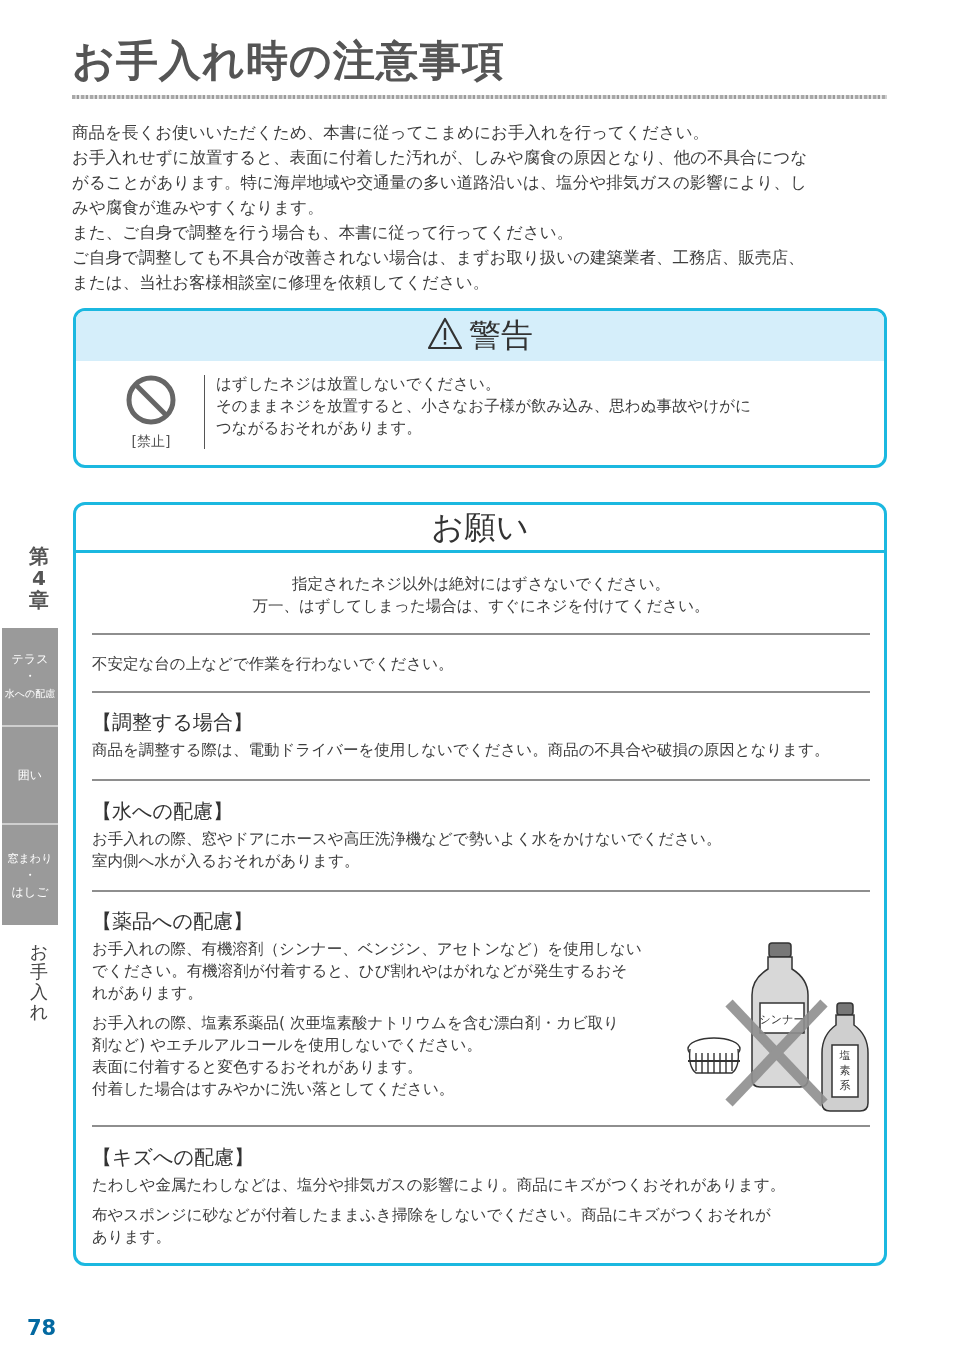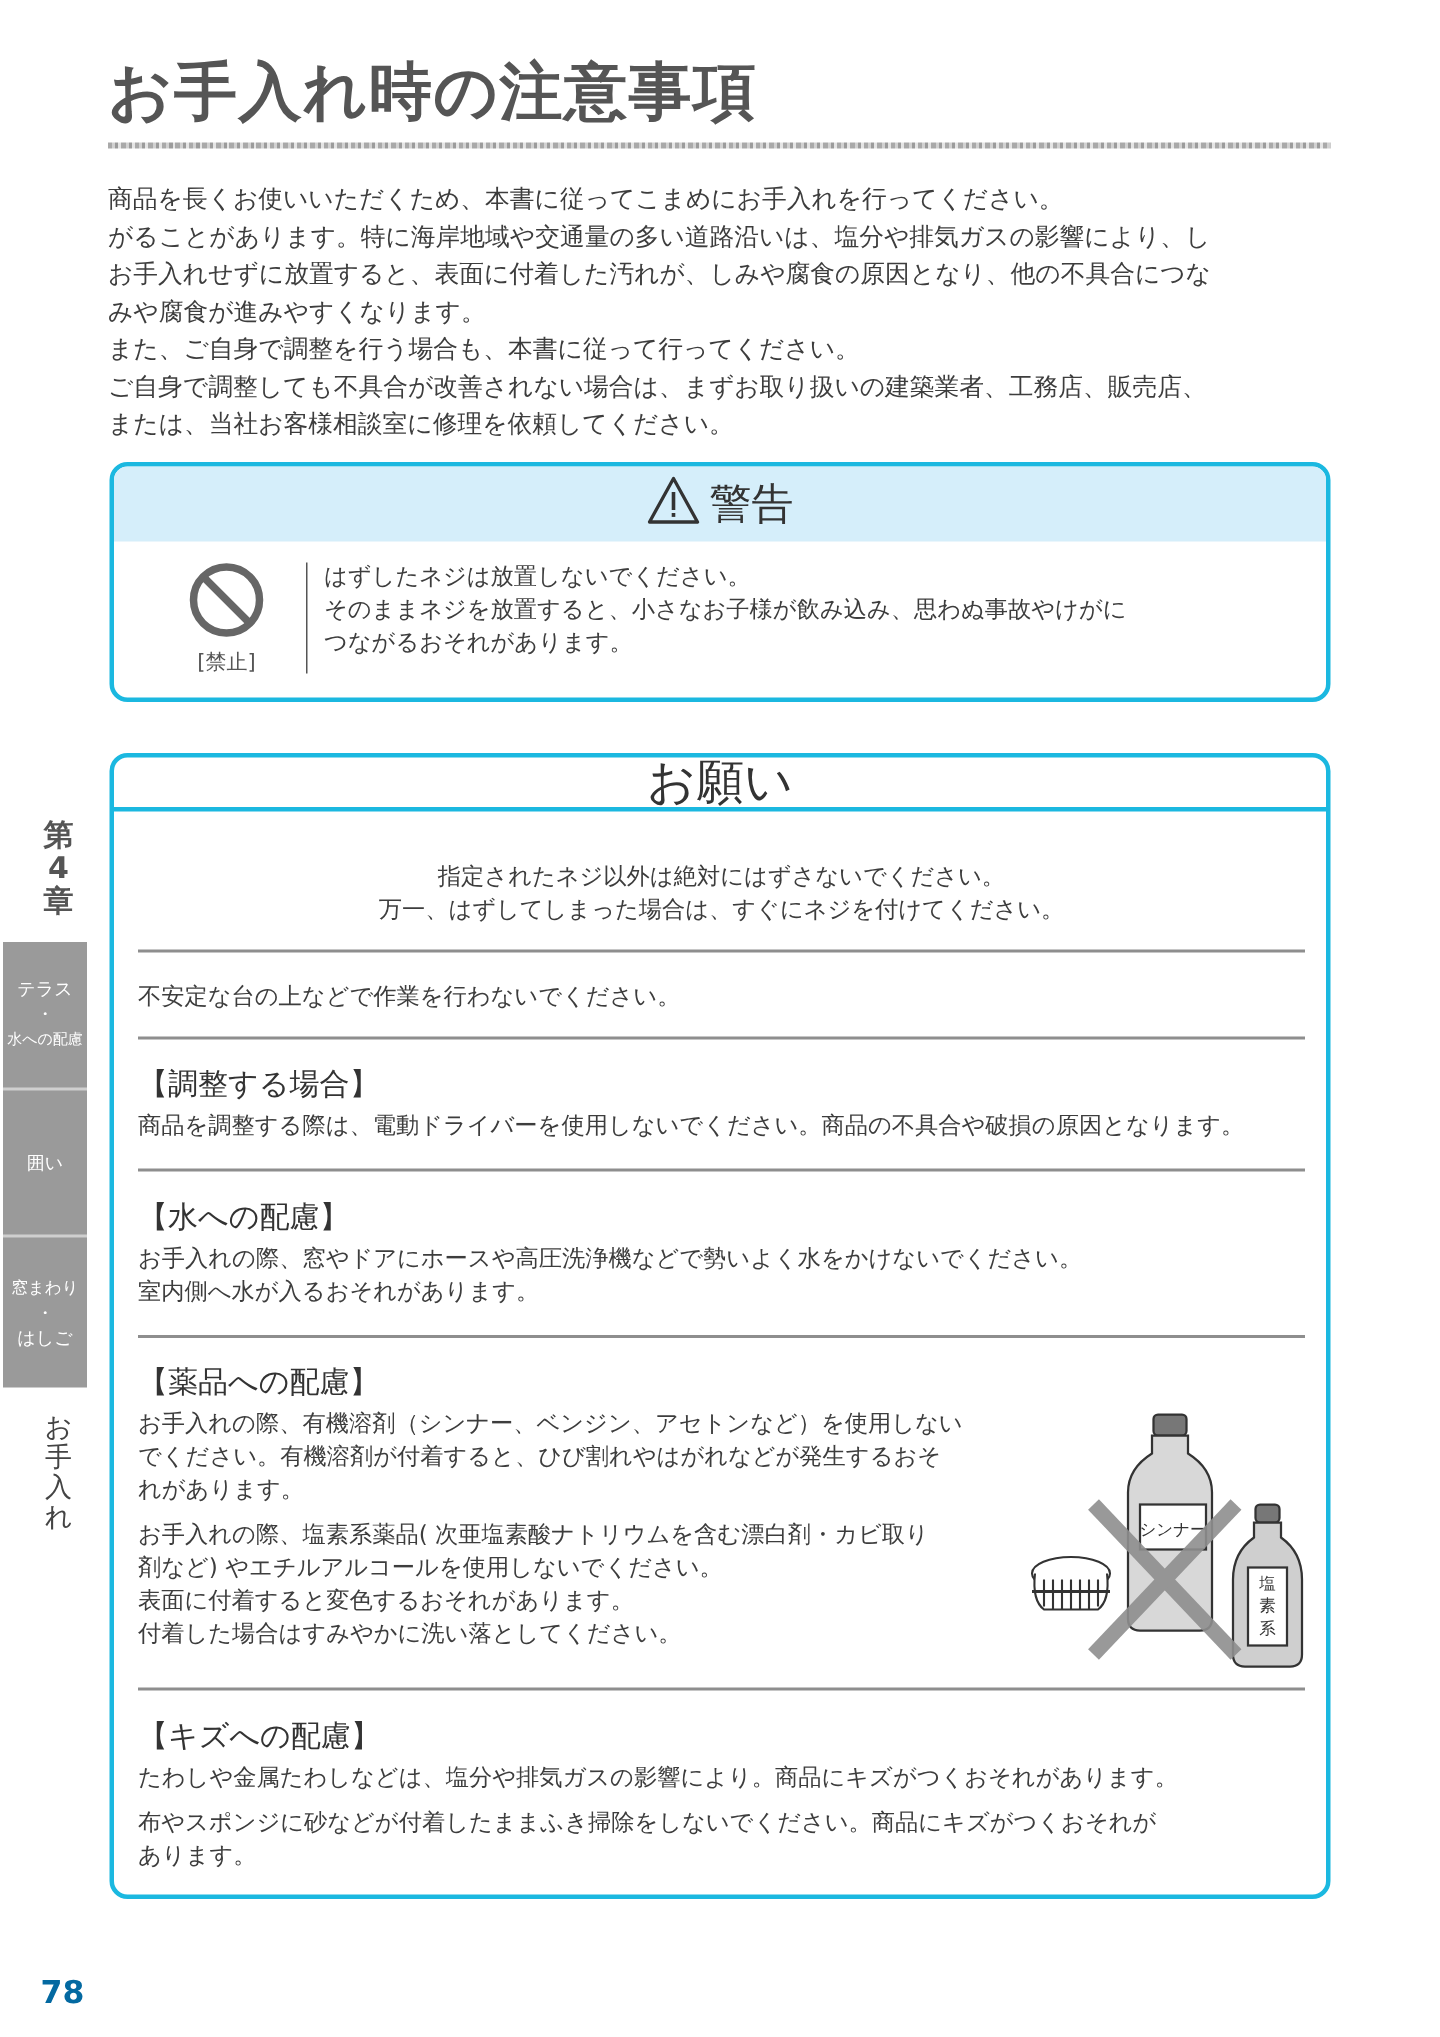--- a/index.html
+++ b/index.html
@@ -9,29 +9,29 @@
   .page-title { position: absolute; left: 72px; top: 38px; font-size: 42px; font-weight: bold; color: #555555; letter-spacing: 1px; line-height: 1.1; }
   .title-rule { position: absolute; left: 72px; top: 95px; width: 815px; height: 4px;
     background: repeating-linear-gradient(90deg, #9a9a9a 0 3px, #c9c9c9 3px 5px, #8a8a8a 5px 7px, #e0e0e0 7px 9px); opacity: .85; }
 
   .intro { position: absolute; left: 72px; top: 120px; width: 820px; font-size: 16.5px; line-height: 25px; color: #3d3d3d; }
   .intro p { white-space: nowrap; }
 
   .box { position: absolute; left: 73px; width: 814px; border: 3px solid #1bb8e0; border-radius: 12px; background: #fff; overflow: hidden; }
   .warning-box { top: 308px; height: 160px; }
   .warning-head { height: 50px; background: #d5eefa; display: flex; align-items: center; justify-content: center; gap: 6px; }
-  .warning-head .ttl { font-size: 28px; color: #333; }
+  .warning-head .ttl { font-size: 32px; color: #333; }
   .warning-body { position: relative; height: 104px; }
   .prohibit { position: absolute; left: 48px; top: 12px; width: 54px; text-align: center; }
   .prohibit-label { font-size: 14px; color: #555; margin-top: 2px; }
   .vsep { position: absolute; left: 128px; top: 14px; width: 1px; height: 74px; background: #555; }
   .warning-text { position: absolute; left: 140px; top: 12px; font-size: 15.5px; line-height: 22px; color: #3d3d3d; white-space: nowrap; }
 
   .request-box { top: 502px; height: 764px; }
-  .request-head { height: 36px; display: flex; align-items: center; justify-content: center; border-bottom: 3px solid #1bb8e0; }
+  .request-head { height: 48px; display: flex; align-items: center; justify-content: center; border-bottom: 3px solid #1bb8e0; }
   .request-head .ttl { font-size: 32px; color: #333; }
   .section { position: absolute; left: 16px; width: 778px; }
   .section .sh { font-size: 20px; color: #333; line-height: 26px; margin-bottom: 4px; }
   .section .bt { font-size: 15.5px; line-height: 22px; color: #3d3d3d; white-space: nowrap; }
   .section .gap { height: 8px; }
   .hr { position: absolute; left: 16px; width: 778px; height: 2px; background: #8e8e8e; }
 
   .side-chapter { position: absolute; left: 24px; top: 545px; width: 30px; text-align: center; font-size: 20px; font-weight: bold; color: #555; line-height: 22px; }
   .side-tabs { position: absolute; left: 2px; top: 628px; width: 56px; }
   .side-tab { background: #9a9a9a; color: #fff; font-size: 12px; text-align: center; display: flex; flex-direction: column; justify-content: center; line-height: 17px; border-bottom: 2px solid #cfcfcf; }
@@ -42,22 +42,22 @@
   .illus { position: absolute; left: 608px; top: 436px; width: 190px; height: 175px; }
 </style>
 </head>
 <body>
 
 <div class="page-title">お手入れ時の注意事項</div>
 <div class="title-rule"></div>
 
 <div class="intro">
   <p>商品を長くお使いいただくため、本書に従ってこまめにお手入れを行ってください。</p>
+  <p>お手入れせずに放置すると、表面に付着した汚れが、しみや腐食の原因となり、他の不具合につな</p>
   <p>がることがあります。特に海岸地域や交通量の多い道路沿いは、塩分や排気ガスの影響により、し</p>
-  <p>お手入れせずに放置すると、表面に付着した汚れが、しみや腐食の原因となり、他の不具合につな</p>
   <p>みや腐食が進みやすくなります。</p>
   <p>また、ご自身で調整を行う場合も、本書に従って行ってください。</p>
   <p>ご自身で調整しても不具合が改善されない場合は、まずお取り扱いの建築業者、工務店、販売店、</p>
   <p>または、当社お客様相談室に修理を依頼してください。</p>
 </div>
 
 <div class="box warning-box">
   <div class="warning-head">
     <span>
       <svg width="36" height="34" viewBox="0 0 36 34">

